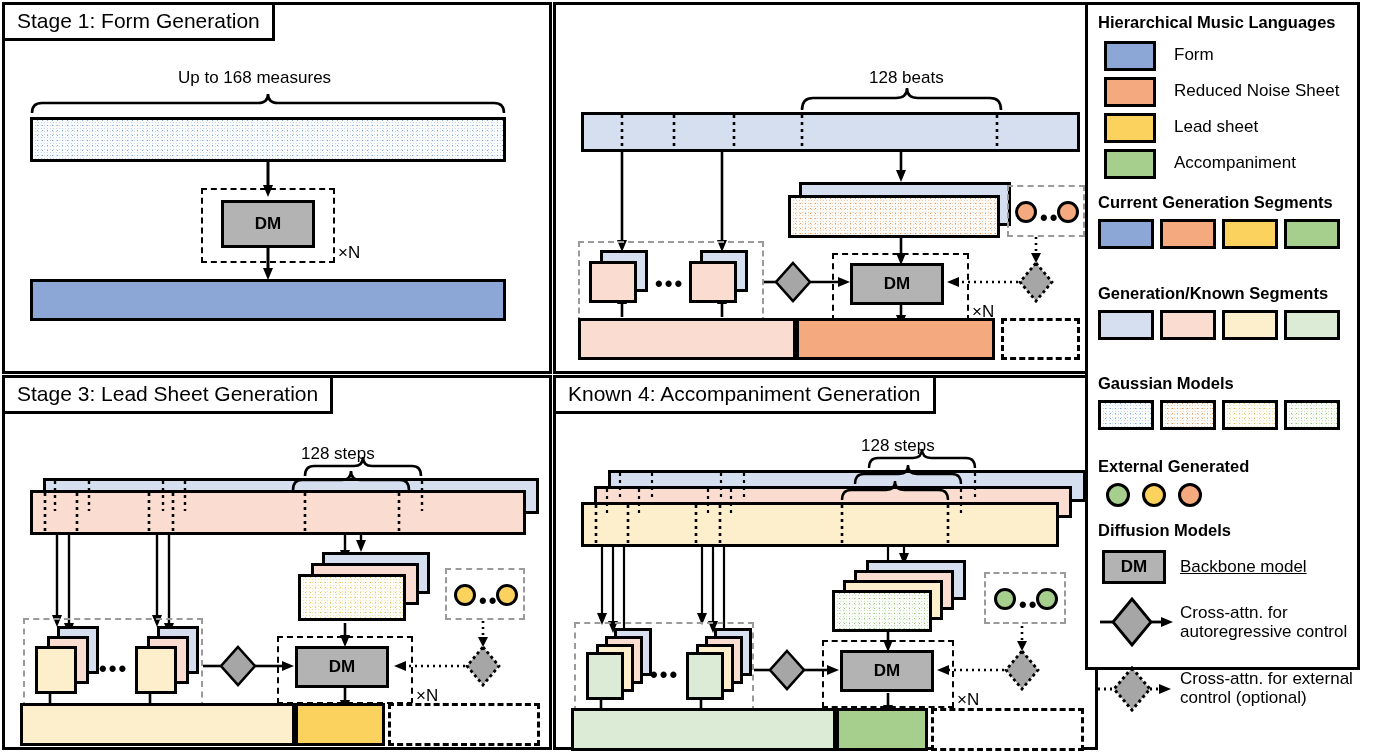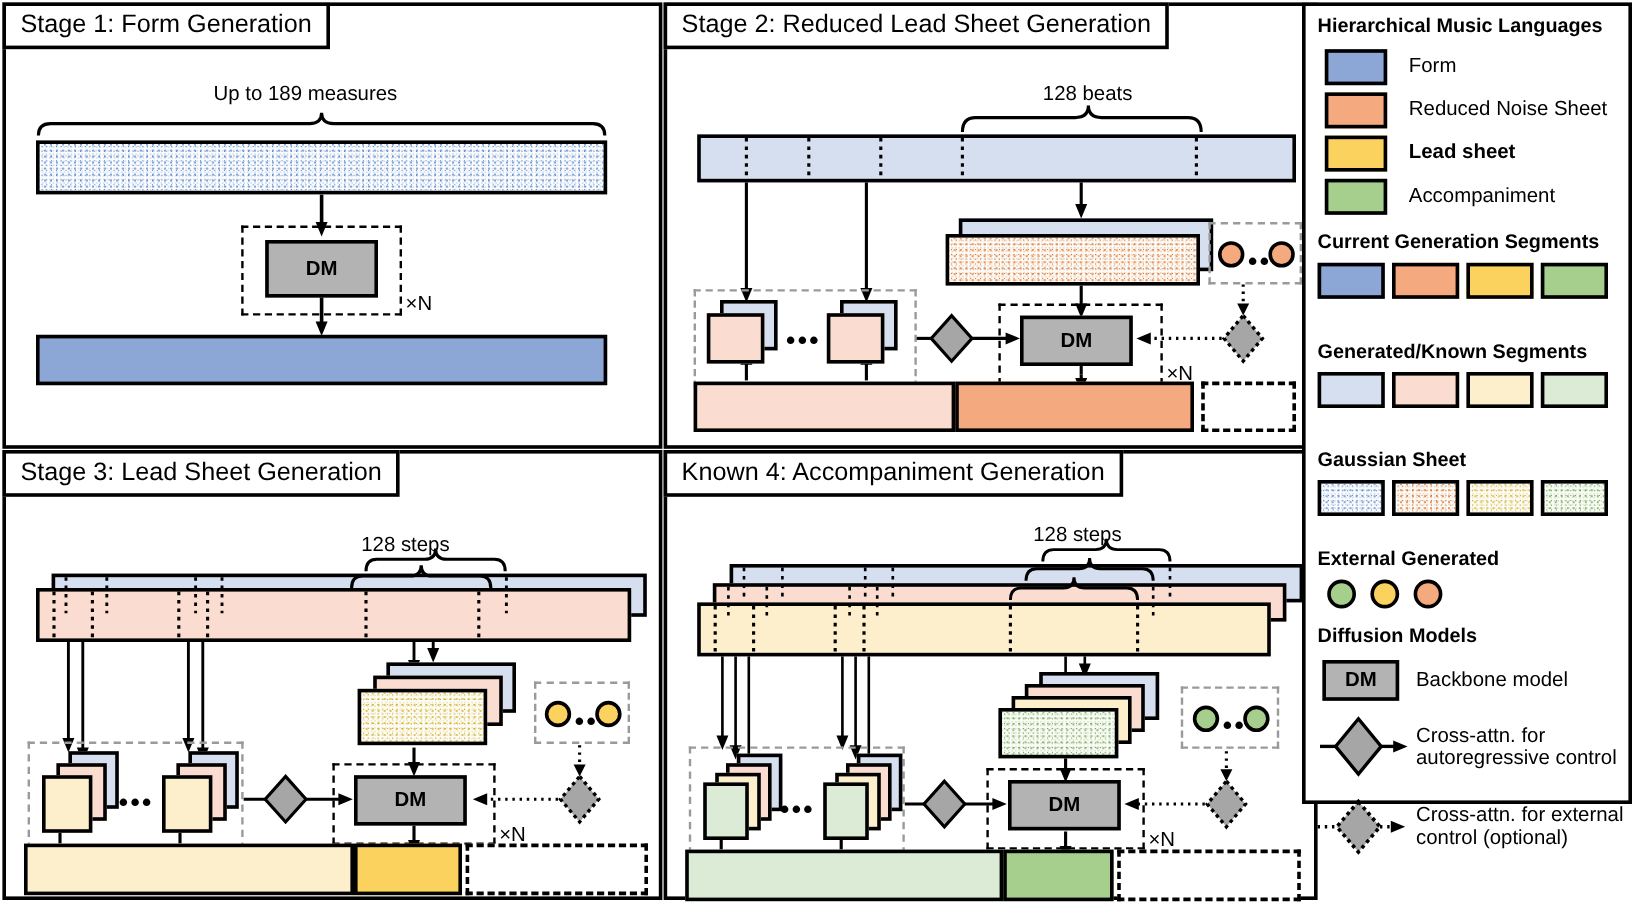--- a/index.html
+++ b/index.html
@@ -63,41 +63,40 @@
   .sw{position:absolute;border:3px solid #000;box-sizing:border-box;}
 </style>
 </head>
 <body>
 
 <div class="root">
 
   <div class="panel p1">
     <div class="title">Stage 1: Form Generation</div>
 
-    <div class="lbl" style="left:173px;top:63px;">Up to 189 measures</div>
+    <div class="lbl" style="left:173px;top:63px;">Up to 168 measures</div>
 
     <svg class="ov" width="550" height="372">
       <path d="M27,108 q0,-10 10,-10 L253,98 q10,0 10,-9 q0,9 10,9 L489,98 q10,0 10,10" fill="none" stroke="#000" stroke-width="2.6"></path>
       <line x1="263" y1="157" x2="263" y2="183" stroke="#000" stroke-width="3"></line>
       <polygon points="263,192 258,180 268,180" fill="#000"></polygon>
       <line x1="263" y1="240" x2="263" y2="266" stroke="#000" stroke-width="3"></line>
       <polygon points="263,275 258,263 268,263" fill="#000"></polygon>
     </svg>
 
     <div class="bar n-blue" style="left:25px;top:112px;width:476px;height:45px;"></div>
 
     <div class="loop" style="left:196px;top:183px;width:134px;height:75px;"></div>
     <div class="dm" style="left:216px;top:195px;width:94px;height:48px;">DM</div>
     <div class="xn" style="left:333px;top:238px;"><span>×N</span></div>
 
     <div class="bar c-blue" style="left:25px;top:274px;width:476px;height:42px;"></div>
   </div>
 
   <div class="panel p2">
-    <div class="title">Stage 2: Reduced Lead Sheet Generation</div>
 
     <div class="lbl" style="left:313px;top:63px;">128 beats</div>
 
     <div class="bar c-blue-p" style="left:25px;top:107px;width:499px;height:40px;"></div>
 
     <svg class="ov" width="545" height="372">
 
       <path d="M246,105 q0,-12 11,-12 L340,93 q11,0 11,-10 q0,10 11,10 L434,93 q11,0 11,12" fill="none" stroke="#000" stroke-width="2.6"></path>
 
       <g stroke="#000" stroke-width="2.6" stroke-dasharray="3,4">
@@ -390,52 +389,52 @@
 
     <div class="lg-h" style="left:10px;top:8px;">Hierarchical Music Languages</div>
 
     <div class="sw c-blue" style="left:16px;top:36px;width:52px;height:30px;"></div>
     <div class="lg-t" style="left:86px;top:40px;">Form</div>
 
     <div class="sw c-orange" style="left:16px;top:72px;width:52px;height:30px;"></div>
     <div class="lg-t" style="left:86px;top:76px;">Reduced Noise Sheet</div>
 
     <div class="sw c-yellow" style="left:16px;top:108px;width:52px;height:30px;"></div>
-    <div class="lg-t" style="left:86px;top:112px;font-weight:bold;">Lead sheet</div>
+    <div class="lg-t" style="left:86px;top:112px;">Lead sheet</div>
 
     <div class="sw c-green" style="left:16px;top:144px;width:52px;height:30px;"></div>
     <div class="lg-t" style="left:86px;top:148px;">Accompaniment</div>
 
     <div class="lg-h" style="left:10px;top:188px;">Current Generation Segments</div>
     <div class="sw c-blue" style="left:10px;top:214px;width:56px;height:30px;"></div>
     <div class="sw c-orange" style="left:72px;top:214px;width:56px;height:30px;"></div>
     <div class="sw c-yellow" style="left:134px;top:214px;width:56px;height:30px;"></div>
     <div class="sw c-green" style="left:196px;top:214px;width:56px;height:30px;"></div>
 
-    <div class="lg-h" style="left:10px;top:279px;">Generated/Known Segments</div>
+    <div class="lg-h" style="left:10px;top:279px;">Generation/Known Segments</div>
     <div class="sw c-blue-p" style="left:10px;top:305px;width:56px;height:30px;"></div>
     <div class="sw c-pink-p" style="left:72px;top:305px;width:56px;height:30px;"></div>
     <div class="sw c-cream-p" style="left:134px;top:305px;width:56px;height:30px;"></div>
     <div class="sw c-green-p" style="left:196px;top:305px;width:56px;height:30px;"></div>
 
-    <div class="lg-h" style="left:10px;top:369px;">Gaussian Sheet</div>
+    <div class="lg-h" style="left:10px;top:369px;">Gaussian Models</div>
     <div class="sw n-blue" style="left:10px;top:395px;width:56px;height:30px;"></div>
     <div class="sw n-orange" style="left:72px;top:395px;width:56px;height:30px;"></div>
     <div class="sw n-yellow" style="left:134px;top:395px;width:56px;height:30px;"></div>
     <div class="sw n-green" style="left:196px;top:395px;width:56px;height:30px;"></div>
 
     <div class="lg-h" style="left:10px;top:452px;">External Generated</div>
     <div class="circ c-green" style="left:18px;top:478px;width:24px;height:24px;"></div>
     <div class="circ c-yellow" style="left:54px;top:478px;width:24px;height:24px;"></div>
     <div class="circ c-orange" style="left:90px;top:478px;width:24px;height:24px;"></div>
 
     <div class="lg-h" style="left:10px;top:516px;">Diffusion Models</div>
 
     <div class="dm" style="left:14px;top:545px;width:64px;height:34px;">DM</div>
-    <div class="lg-t" style="left:92px;top:552px;">Backbone model</div>
+    <div class="lg-t" style="left:92px;top:552px;text-decoration:underline;">Backbone model</div>
 
     <svg class="ov" width="275" height="748">
       <line x1="12" y1="617" x2="26" y2="617" stroke="#000" stroke-width="2.8"></line>
       <line x1="62" y1="617" x2="76" y2="617" stroke="#000" stroke-width="2.8"></line>
       <polygon points="85,617 73,612 73,622" fill="#000"></polygon>
       <polygon points="44,594 63,617 44,640 25,617" fill="#a6a6a6" stroke="#000" stroke-width="2.8"></polygon>
 
       <line x1="10" y1="684" x2="26" y2="684" stroke="#000" stroke-width="2.8" stroke-dasharray="2,4"></line>
       <line x1="62" y1="684" x2="74" y2="684" stroke="#000" stroke-width="2.8" stroke-dasharray="2,4"></line>
       <polygon points="83,684 71,679 71,689" fill="#000"></polygon>

